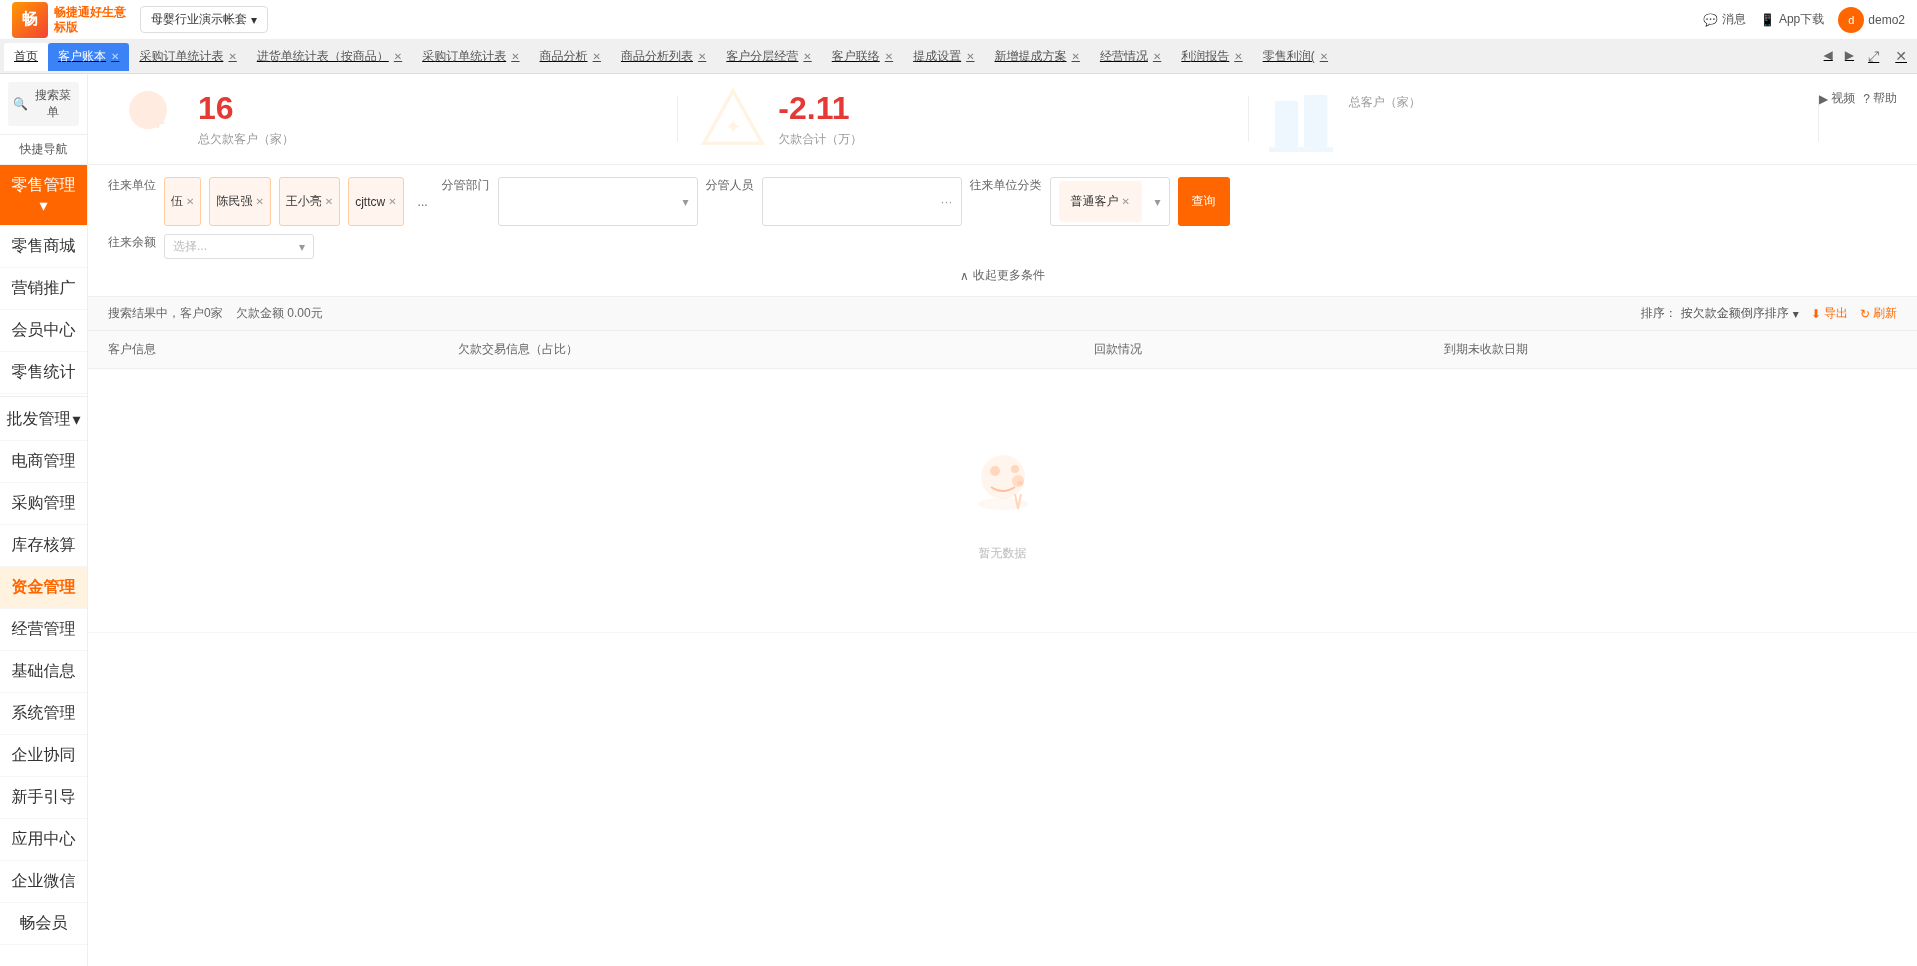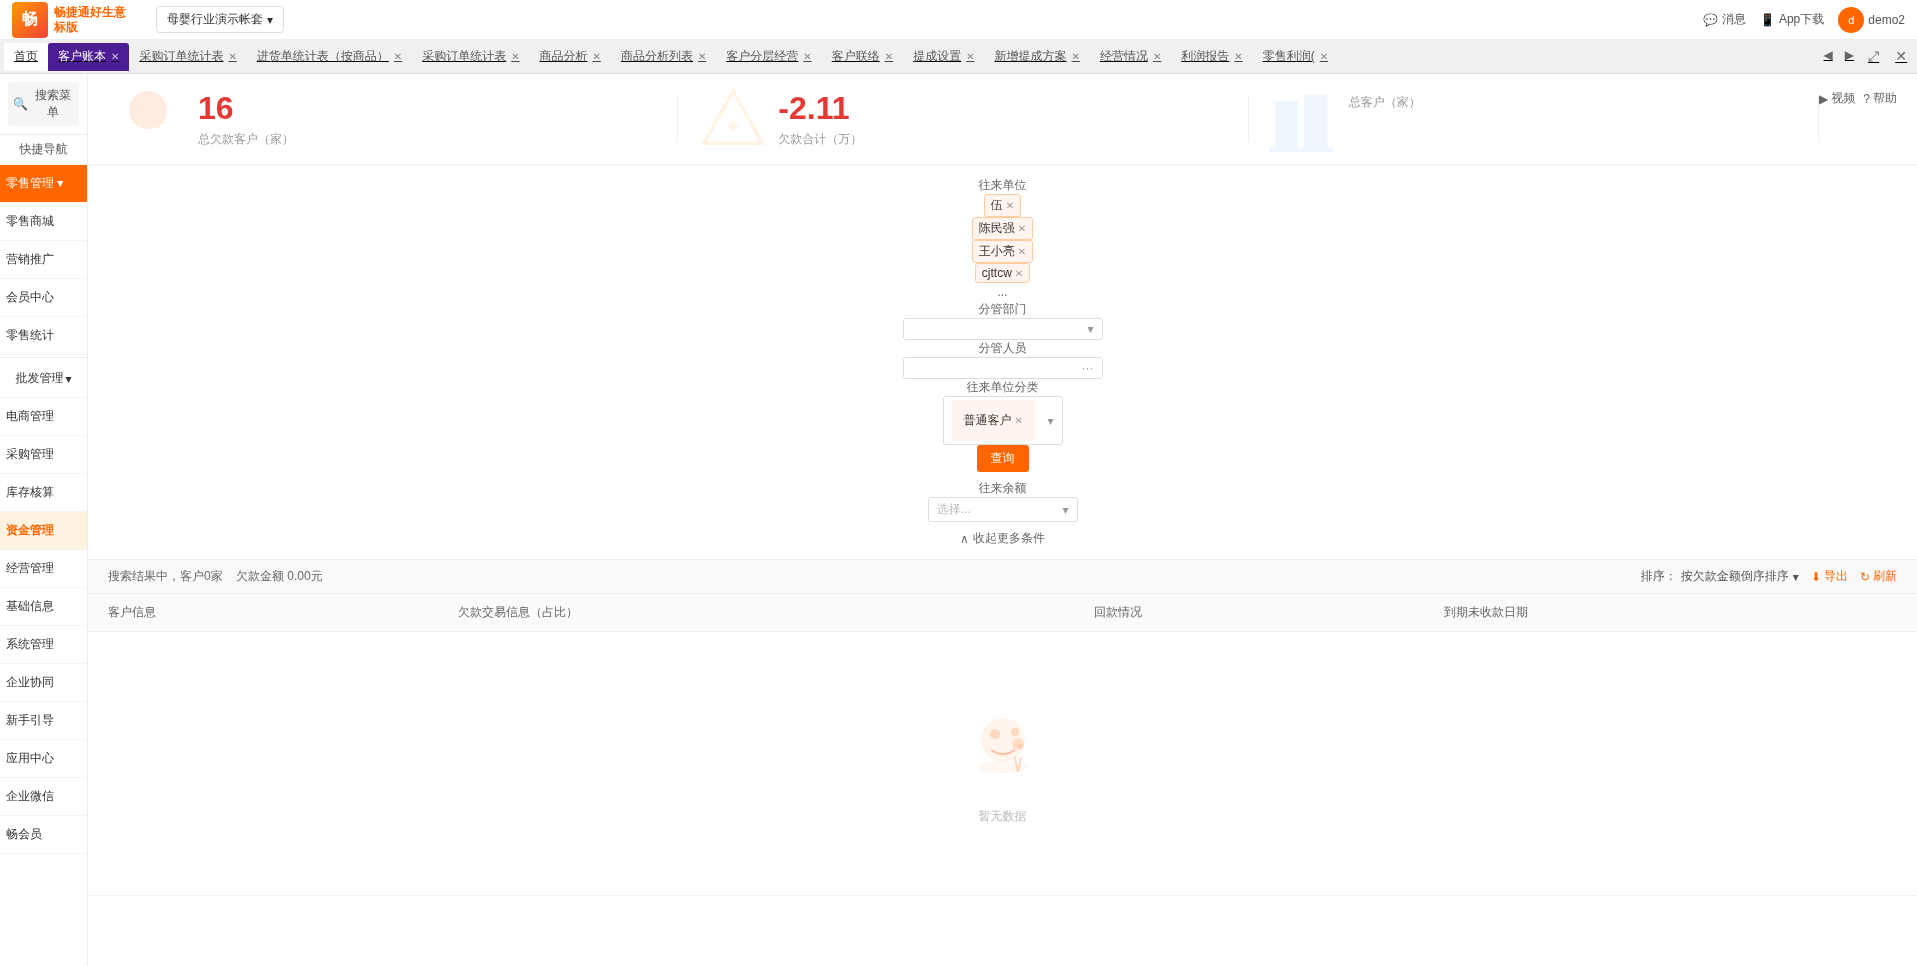--- a/index.html
+++ b/index.html
@@ -8,66 +8,66 @@
     
     .top-bar {
       display: flex; align-items: center; background: #fff; height: 40px;
       padding: 0 12px; border-bottom: 1px solid #eee; justify-content: space-between;
       flex-shrink: 0;
     }
     .top-bar-left { display: flex; align-items: center; gap: 8px; }
     .logo-area { display: flex; align-items: center; gap: 6px; }
     .logo-icon { width: 36px; height: 36px; background: linear-gradient(135deg, #ff9800, #f44336); border-radius: 4px; display: flex; align-items: center; justify-content: center; color: #fff; font-size: 16px; font-weight: bold; }
     .logo-text { color: #ff6600; font-size: 12px; font-weight: bold; line-height: 1.2; }
-    .workspace-selector { display: flex; align-items: center; gap: 4px; padding: 4px 10px; border: 1px solid #ddd; border-radius: 4px; cursor: pointer; font-size: 12px; color: #333; margin-left: 22px; }
+    .workspace-selector { display: flex; align-items: center; gap: 4px; padding: 4px 10px; border: 1px solid #ddd; border-radius: 4px; cursor: pointer; font-size: 12px; color: #333; margin-left: 6px; }
     .top-bar-right { display: flex; align-items: center; gap: 14px; }
     .top-bar-right .top-btn { display: flex; align-items: center; gap: 4px; cursor: pointer; color: #555; font-size: 12px; }
     .avatar { width: 26px; height: 26px; border-radius: 50%; background: #ff6600; display: flex; align-items: center; justify-content: center; color: #fff; font-size: 11px; }
 
     
     .tab-bar {
       display: flex; align-items: center; background: #f0f0f0; height: 34px;
       padding: 0 4px; border-bottom: 1px solid #ddd; flex-shrink: 0; overflow: hidden; text-decoration: underline;
     }
     .tab { display: flex; align-items: center; padding: 0 10px; height: 28px; font-size: 12px; cursor: pointer; color: #555; white-space: nowrap; border-radius: 3px 3px 0 0; position: relative; }
     .tab.home { background: #fff; color: #333; }
-    .tab.active { background: #4c1d95; color: #fff; }
+    .tab.active { background: #3b82f6; color: #fff; }
     .tab .tab-close { margin-left: 5px; font-size: 10px; cursor: pointer; opacity: 0.7; }
     .tab-actions { margin-left: auto; display: flex; gap: 4px; }
     .tab-action-btn { padding: 0 6px; cursor: pointer; color: #666; font-size: 14px; }
 
     
     .main-layout { display: flex; flex: 1; overflow: hidden; }
 
     
     .sidebar { width: 88px; background: #fff; border-right: 1px solid #eee; display: flex; flex-direction: column; overflow-y: auto; flex-shrink: 0; }
     .sidebar-search { padding: 8px; border-bottom: 1px solid #eee; }
     .sidebar-search-btn { width: 100%; padding: 5px; border: none; background: #f5f5f5; border-radius: 3px; cursor: pointer; font-size: 12px; color: #555; display: flex; align-items: center; justify-content: center; gap: 4px; }
     .sidebar-nav-btn { padding: 6px; text-align: center; font-size: 12px; color: #555; cursor: pointer; border-bottom: 1px solid #f0f0f0; }
-    .sidebar-item { padding: 10px 6px; font-size: 12px; color: #333; cursor: pointer; border-bottom: 1px solid #f5f5f5; }
+    .sidebar-item { padding: 10px 6px; text-align: center; font-size: 16px; color: #333; cursor: pointer; border-bottom: 1px solid #f5f5f5; }
     .sidebar-item.active { background: #ff6600; color: #fff; }
     .sidebar-item.has-sub { display: flex; align-items: center; justify-content: center; gap: 2px; }
     .sidebar-separator { height: 1px; background: #eee; margin: 2px 0; }
 
     
     .content { flex: 1; overflow-y: auto; background: #fff; }
 
     
     .stats-row { display: flex; background: #fff; padding: 16px 20px; border-bottom: 1px solid #eee; gap: 0; position: relative; }
     .stat-block { flex: 1; padding: 0 20px; position: relative; }
     .stat-block::after { content: ''; position: absolute; right: 0; top: 10%; height: 80%; width: 1px; background: #eee; }
     .stat-block:last-child::after { display: none; }
     .stat-value { font-size: 32px; font-weight: bold; color: #333; }
     .stat-value.red { color: #e53935; }
     .stat-label { font-size: 12px; color: #999; margin-top: 4px; }
     .help-btns { display: flex; gap: 8px; align-items: flex-start; font-size: 12px; color: #666; cursor: pointer; }
 
     
     .filter-area { padding: 12px 20px; background: #fff; border-bottom: 1px solid #eee; }
-    .filter-row { display: flex; align-items: center; gap: 0; margin-bottom: 8px; flex-wrap: wrap; flex-direction: column; }
+    .filter-row { display: flex; gap: 8px; margin-bottom: 8px; flex-wrap: wrap; }
     .filter-label { font-size: 12px; color: #666; white-space: nowrap; }
     .filter-tag { display: inline-flex; align-items: center; gap: 3px; background: #fff5ee; border: 1px solid #ffcca0; border-radius: 3px; padding: 2px 6px; font-size: 12px; color: #333; }
     .filter-tag .close { cursor: pointer; color: #999; font-size: 10px; }
     .filter-more { display: inline-flex; align-items: center; gap: 2px; color: #666; cursor: pointer; font-size: 12px; padding: 2px 6px; }
     .filter-select { display: inline-flex; align-items: center; gap: 4px; border: 1px solid #ddd; border-radius: 3px; padding: 3px 8px; font-size: 12px; color: #999; cursor: pointer; min-width: 120px; }
     .filter-select-wide { min-width: 200px; }
     .filter-collapse { display: flex; justify-content: center; align-items: center; gap: 4px; font-size: 12px; color: #666; cursor: pointer; margin-top: 4px; }
 
     
     .results-bar { display: flex; align-items: center; justify-content: space-between; padding: 8px 20px; background: #f9f9f9; border-bottom: 1px solid #eee; font-size: 12px; color: #666; }

